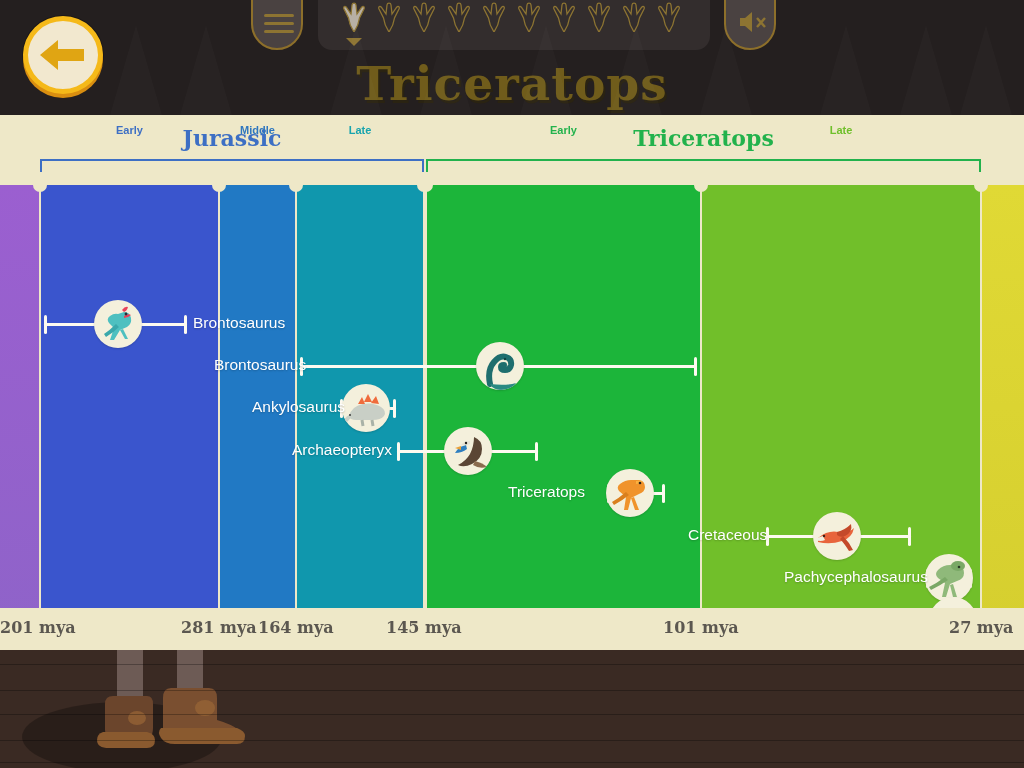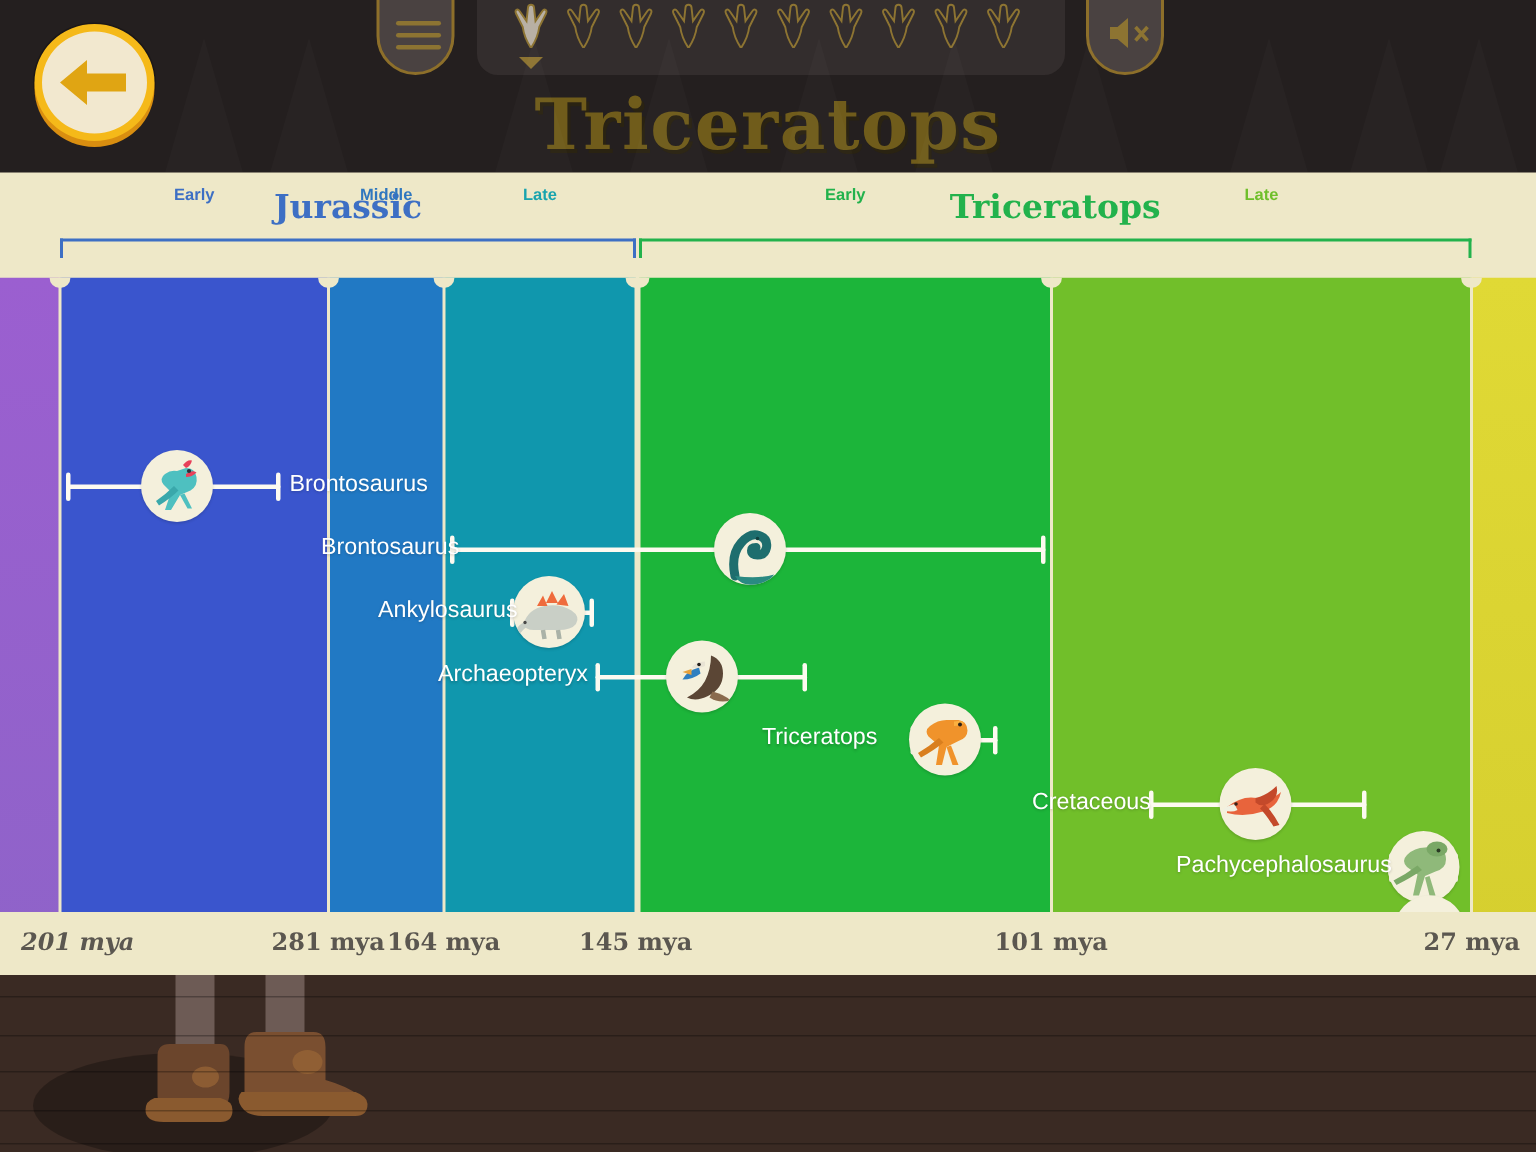--- a/index.html
+++ b/index.html
@@ -451,21 +451,21 @@
               <path d="M16 15 l-2 -6 l5 5 z" fill="#f4f0e0"></path>
               <circle cx="15" cy="24" r="1.3" fill="#6b1030"></circle>
             </g>
           </svg>
         </div>
         <div class="species-name" style="left: 857px;">Triceratops</div>
       </div>
     </div>
 
   <div id="axis">
-      <div class="axis-label" style="left: 14px; font-style: italic;">201 mya</div>
+      <div class="axis-label" style="left: 0;">201 mya</div>
       <div class="axis-label" style="left: 181px;">281 mya</div>
       <div class="axis-label" style="left: 258px;">164 mya</div>
       <div class="axis-label" style="left: 386px;">145 mya</div>
       <div class="axis-label" style="left: 663px; text-align: center;">101 mya</div>
       <div class="axis-label" style="left: 949px;">27 mya</div>
     </div>
 </div>
 
 <div id="floor">
   <div id="shadow"></div>

